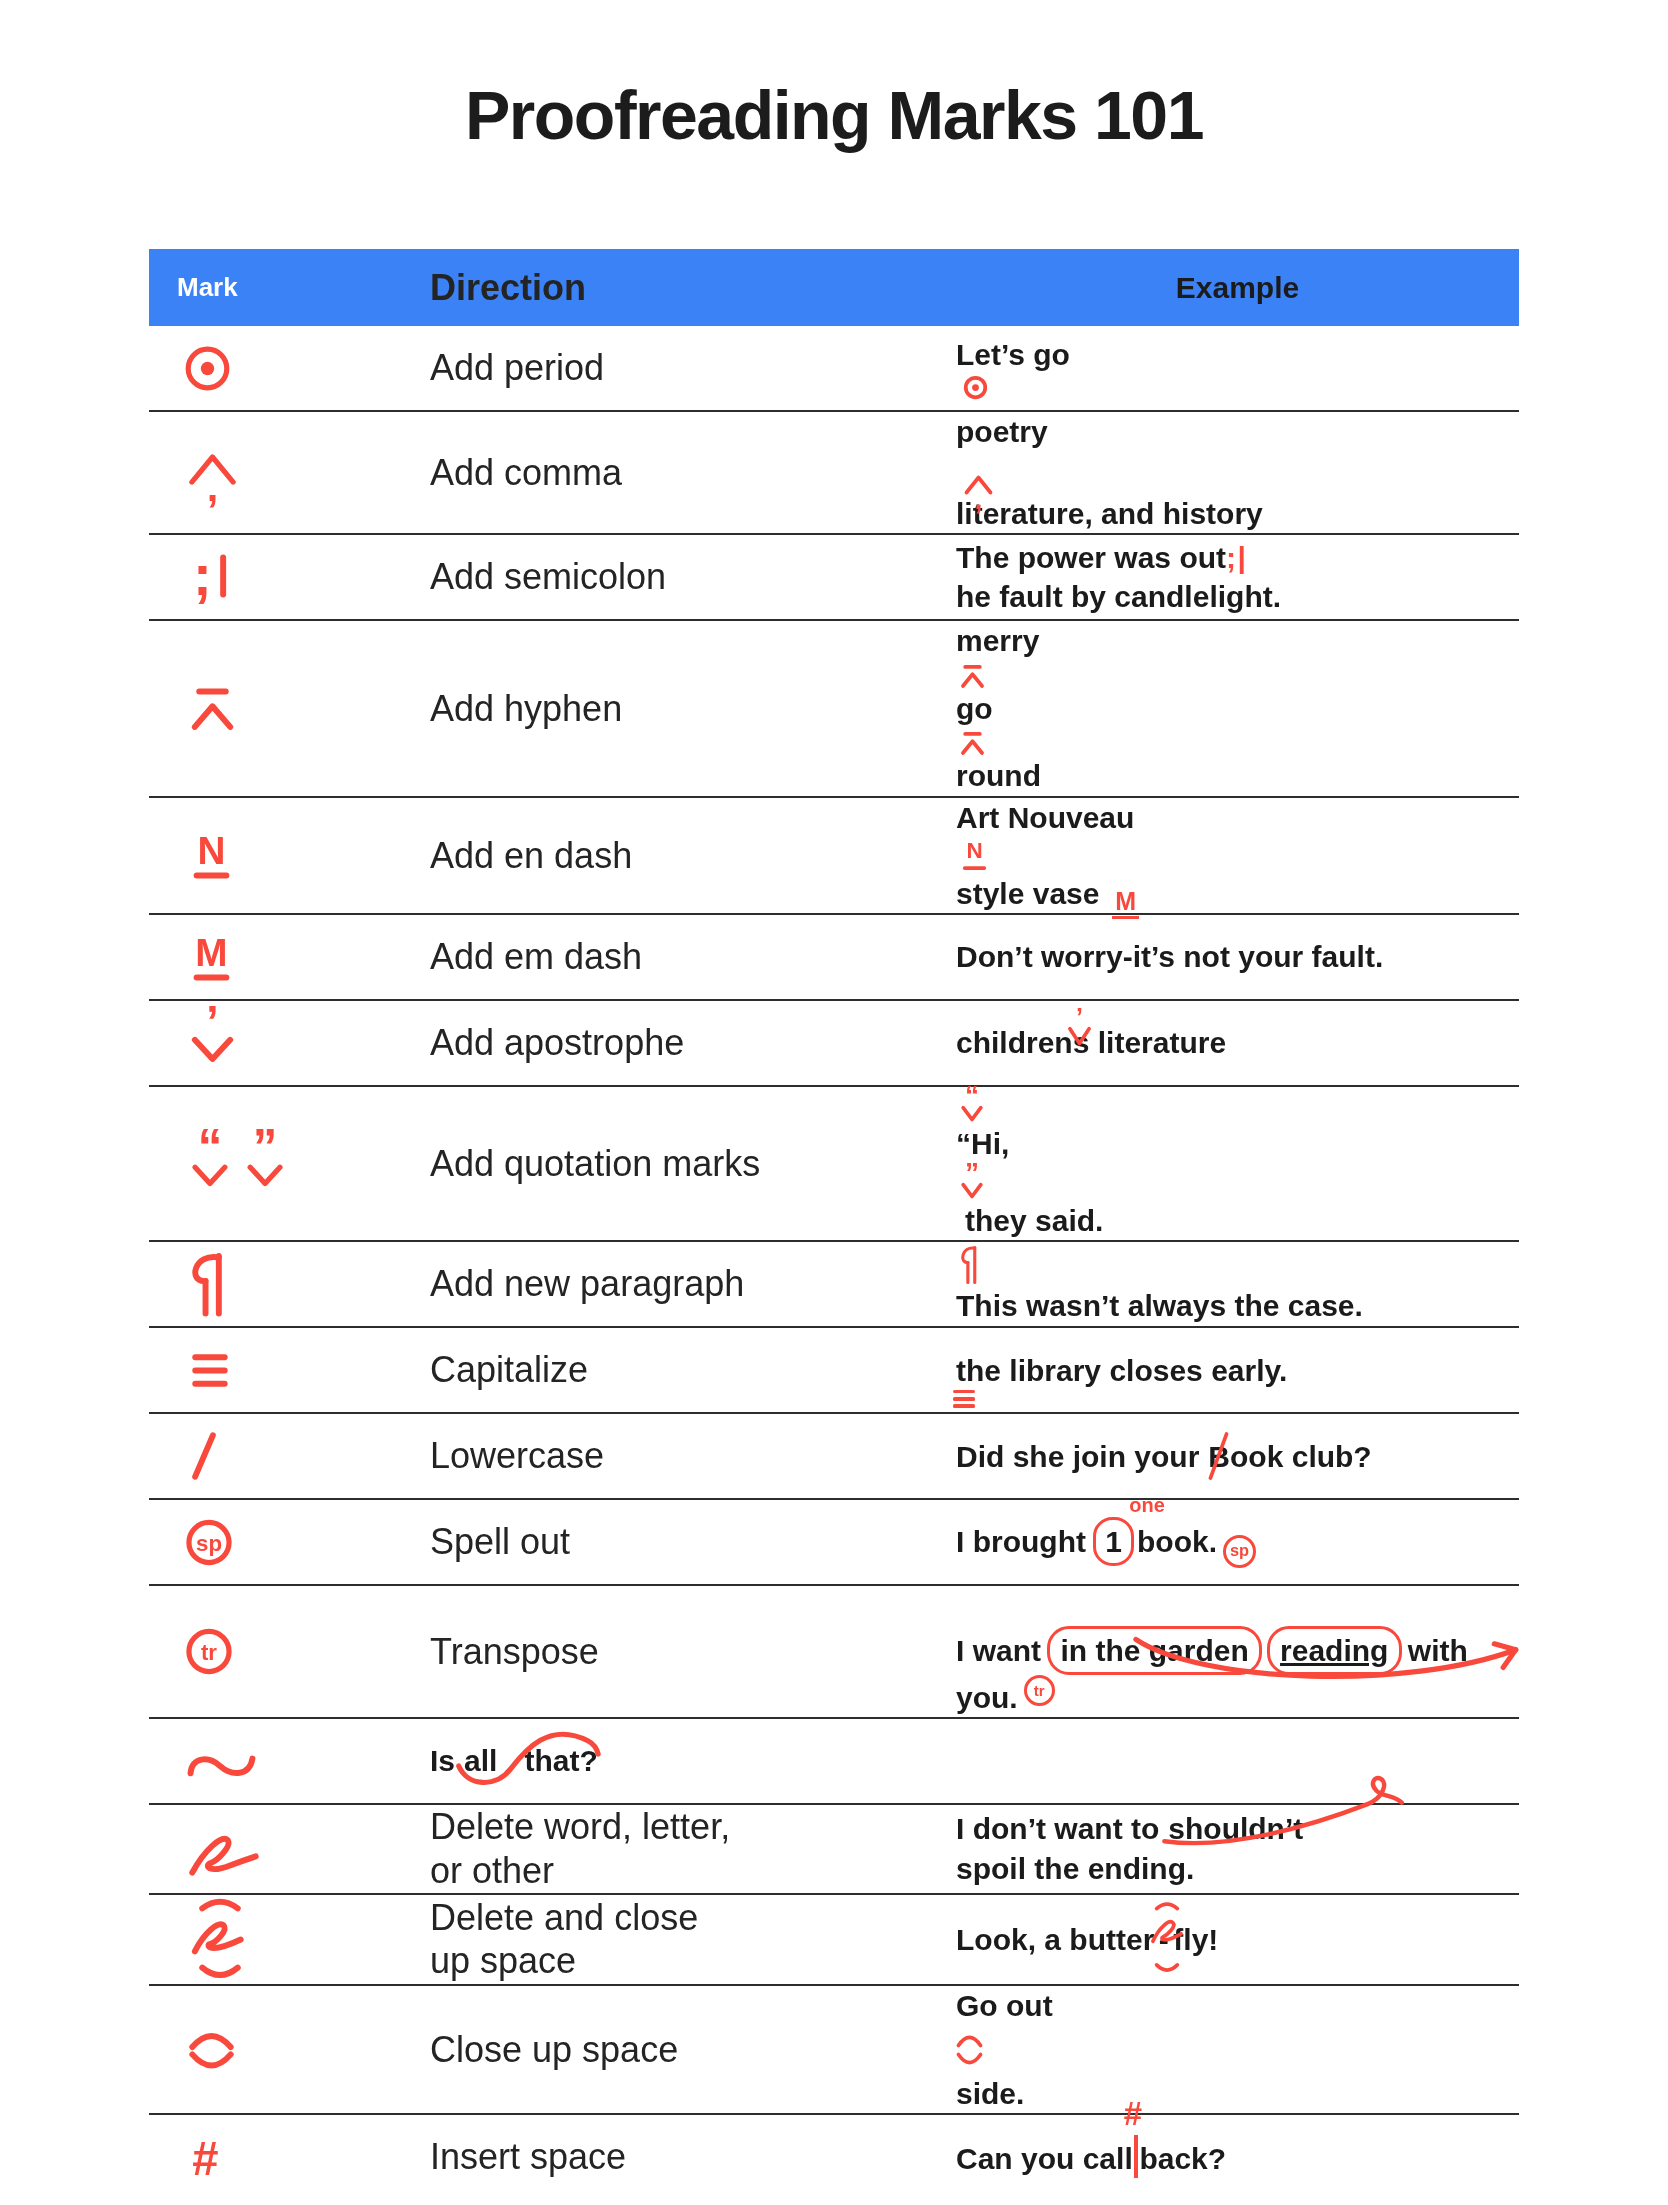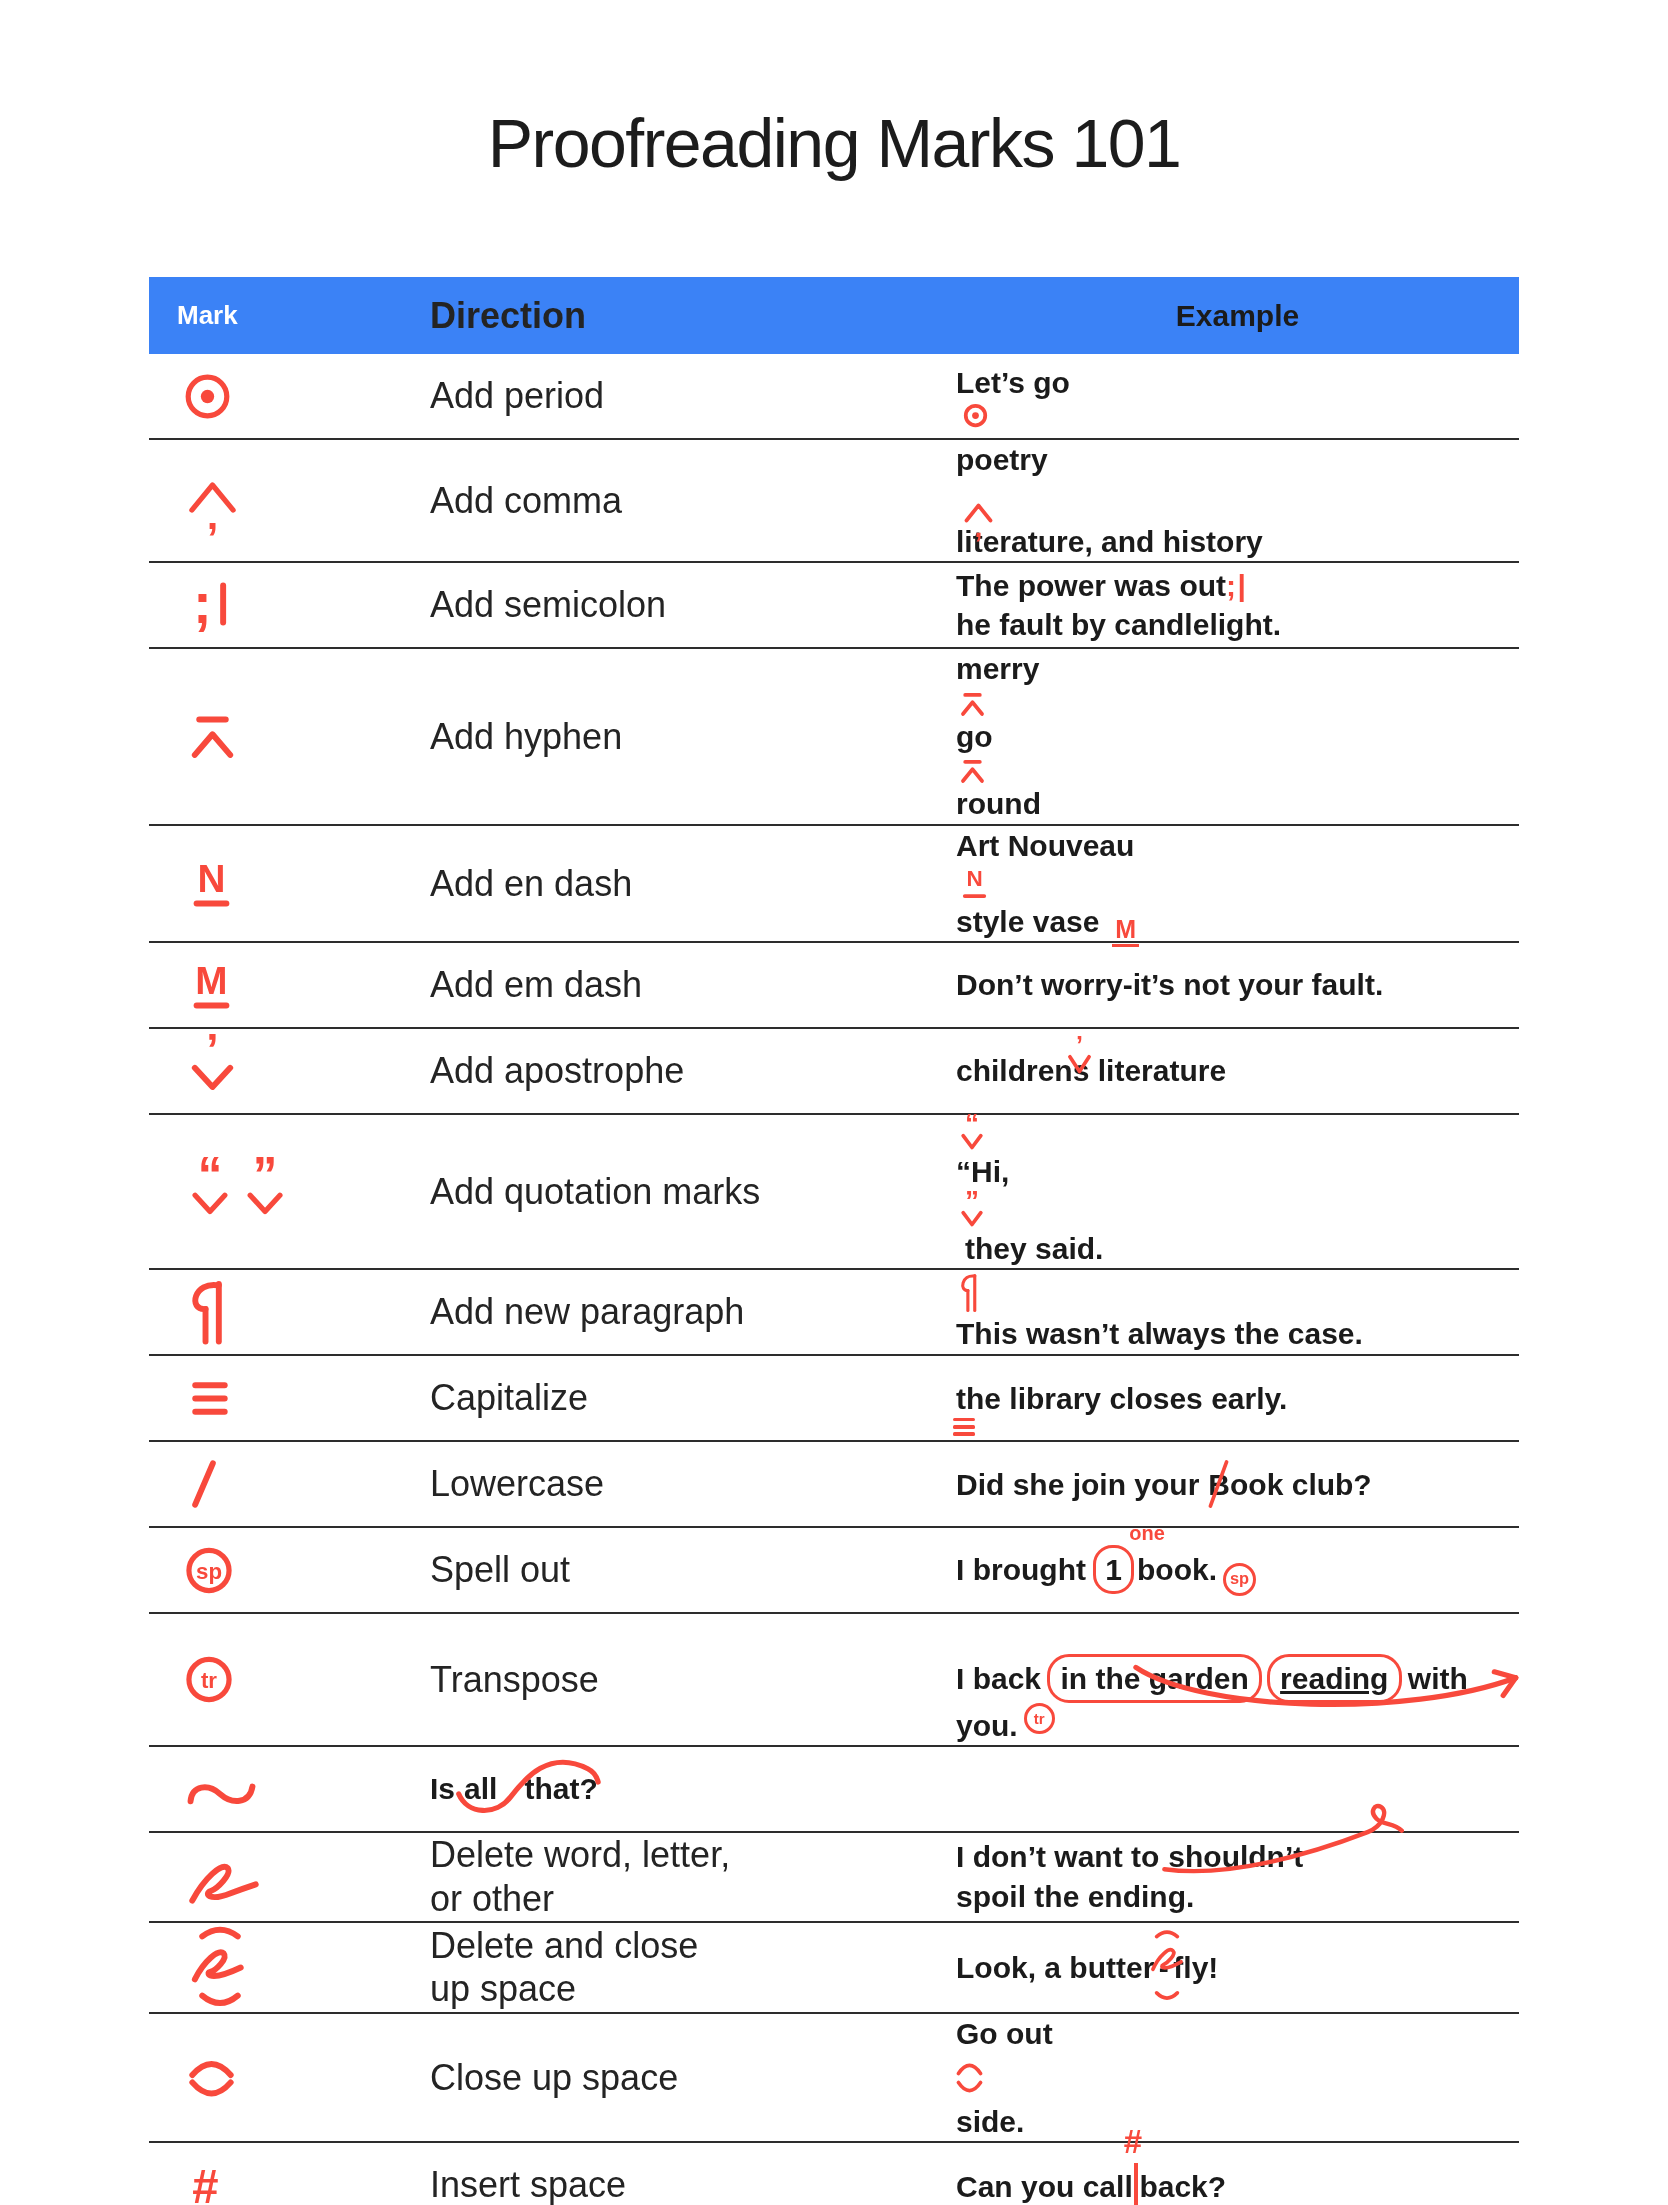--- a/index.html
+++ b/index.html
@@ -1,18 +1,18 @@
 <!DOCTYPE html>
 <html style="font-size:12px"><head>
 <meta charset="utf-8">
 <style>
   html,body{margin:0;padding:0;background:#fff;}
   .page{width:1668px;height:2205px;background:#fff;position:relative;overflow:hidden;
         font-family:"Liberation Sans",sans-serif;color:#1d1d1d;}
-  .title{padding-top:104px;text-align:center;font-size:68px;font-weight:normal;
+  .title{padding-top:76px;text-align:center;font-size:68px;font-weight:bold;
          letter-spacing:-1.5px;color:#1c1c1c;}
   .table{width:1370px;margin:95px auto 0 auto;}
   .thead{height:77px;background:#3b82f6;display:flex;align-items:center;
          color:#fff;font-size:26px;font-weight:bold;}
   .row{display:flex;align-items:center;min-height:84px;border-bottom:2.2px solid #2d2d2d;}
   .row.last{border-bottom:none;}
   .c1{width:281px;flex:none;display:flex;align-items:center;padding-left:28px;box-sizing:border-box;}
   .c2{width:526px;flex:none;font-size:36px;color:#242424;line-height:1.22;}
   .c3{flex:1;font-size:30px;font-weight:bold;color:#1b1b1b;line-height:1.32;position:relative;}
   .micon{margin-left:6px;}
@@ -271,21 +271,21 @@
 
     <div class="row">
       <div class="c1">
         <svg class="mk micon" width="52" height="67" viewBox="0 0 70 90">
           <circle class="st" cx="35" cy="45" r="27"></circle>
           <text x="35" y="56" font-size="30" text-anchor="middle">tr</text>
         </svg>
       </div>
       <div class="c2">Transpose</div>
       <div class="c3">
-        <span>I back</span><span class="tbox">in the garden</span><span class="tbox">reading</span><span class="tr-post">with you.</span><span class="badge tr-pos">tr</span>
+        <span>I want</span><span class="tbox">in the garden</span><span class="tbox">reading</span><span class="tr-post">with you.</span><span class="badge tr-pos">tr</span>
         <svg class="mk tr-arrow" width="446" height="59" viewBox="0 0 600 80">
           <path class="st" d="M30,6 C120,66 400,74 545,20"></path>
           <path class="st" d="M545,20 L516,12"></path>
           <path class="st" d="M545,20 L528,44"></path>
         </svg>
       </div>
     </div>
 
     <div class="row">
       <div class="c1">

